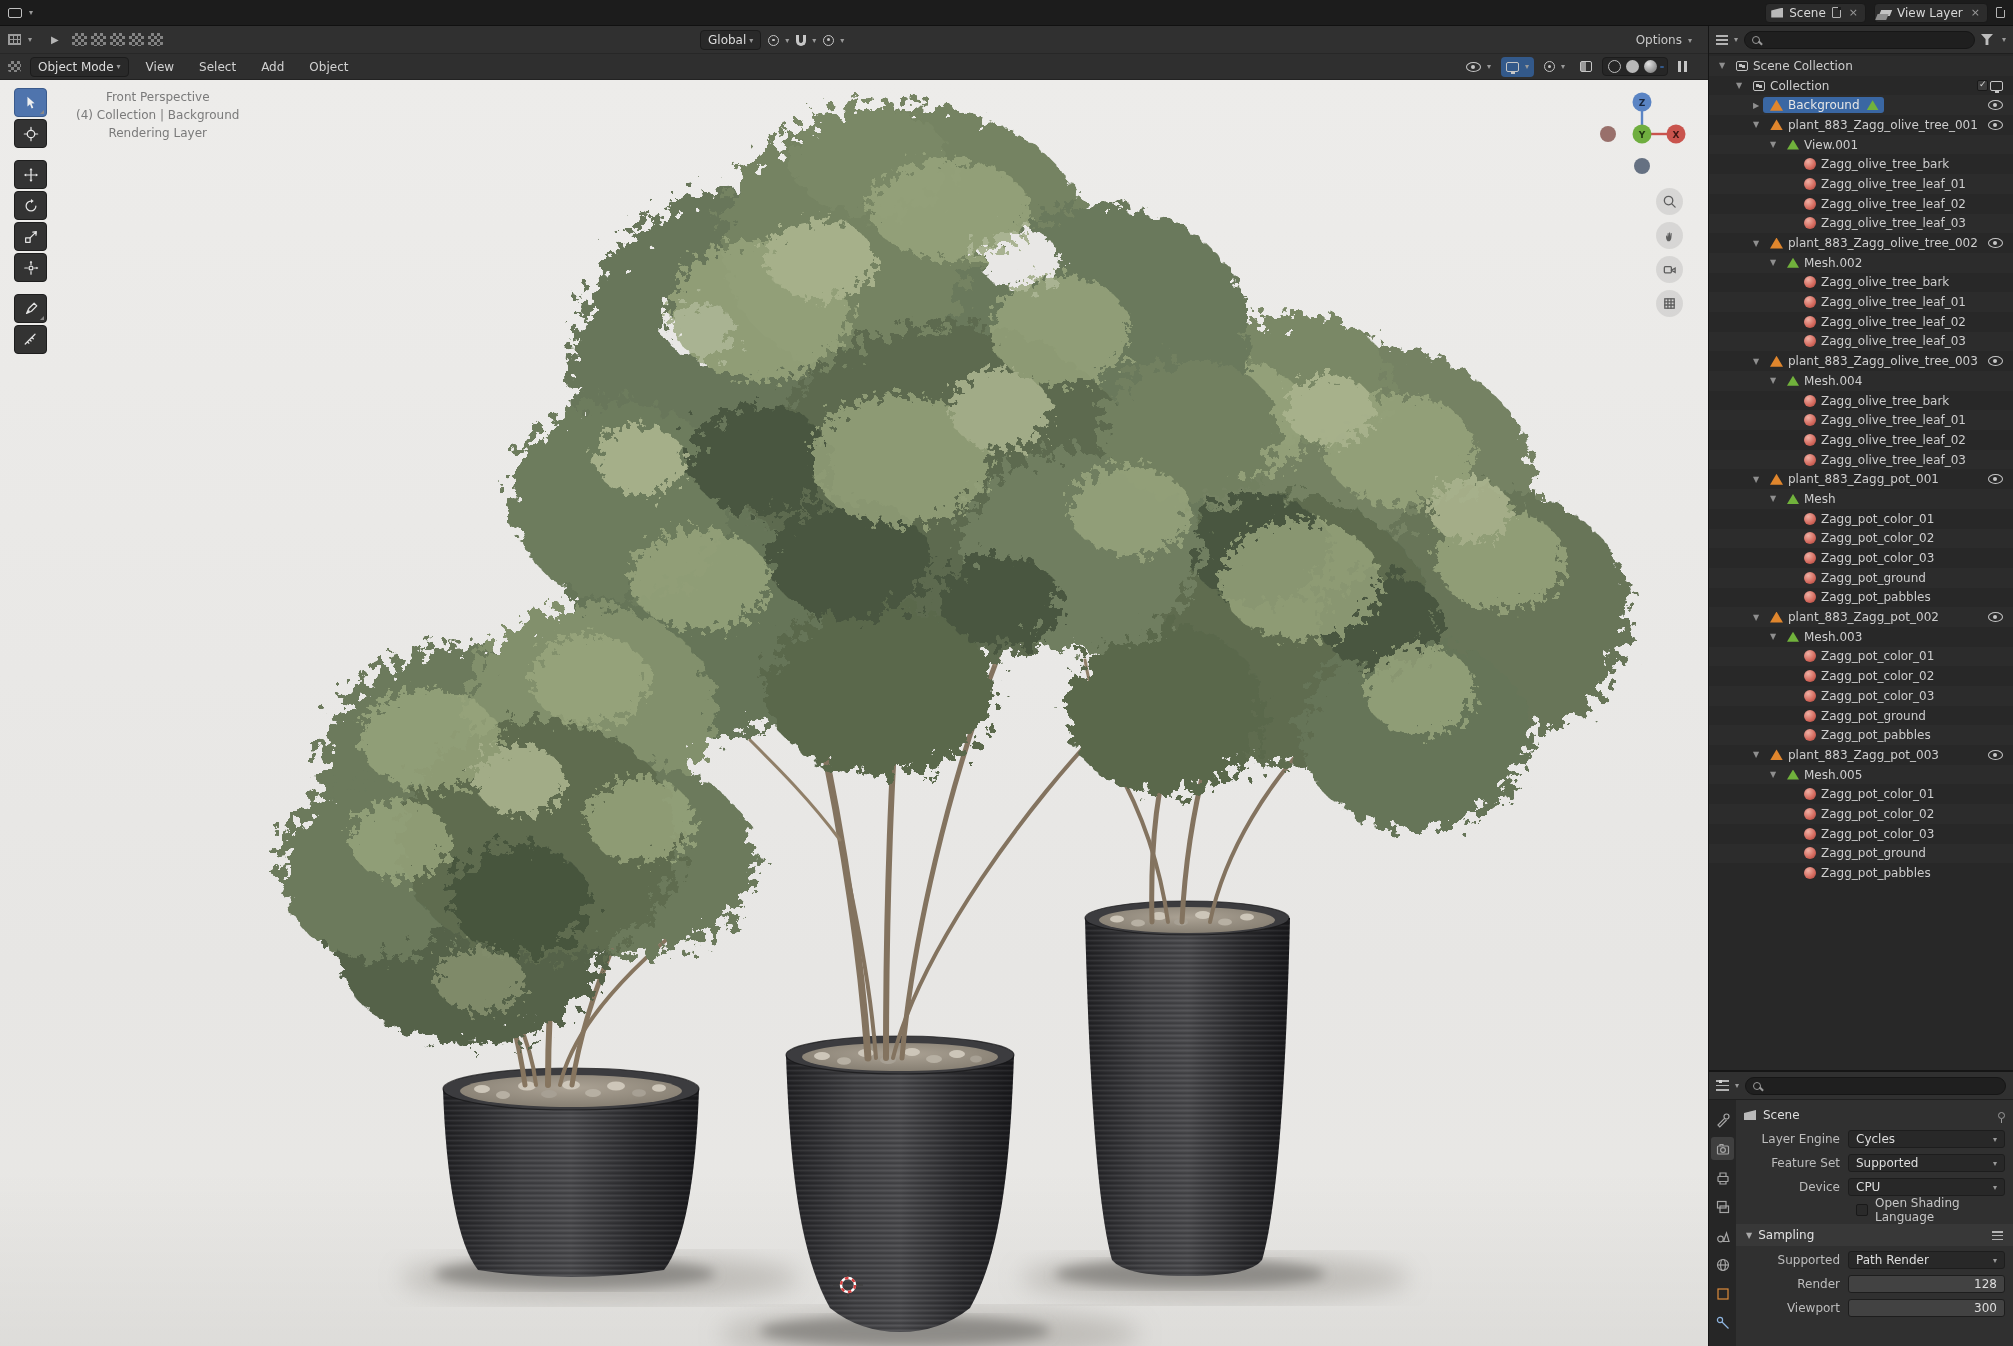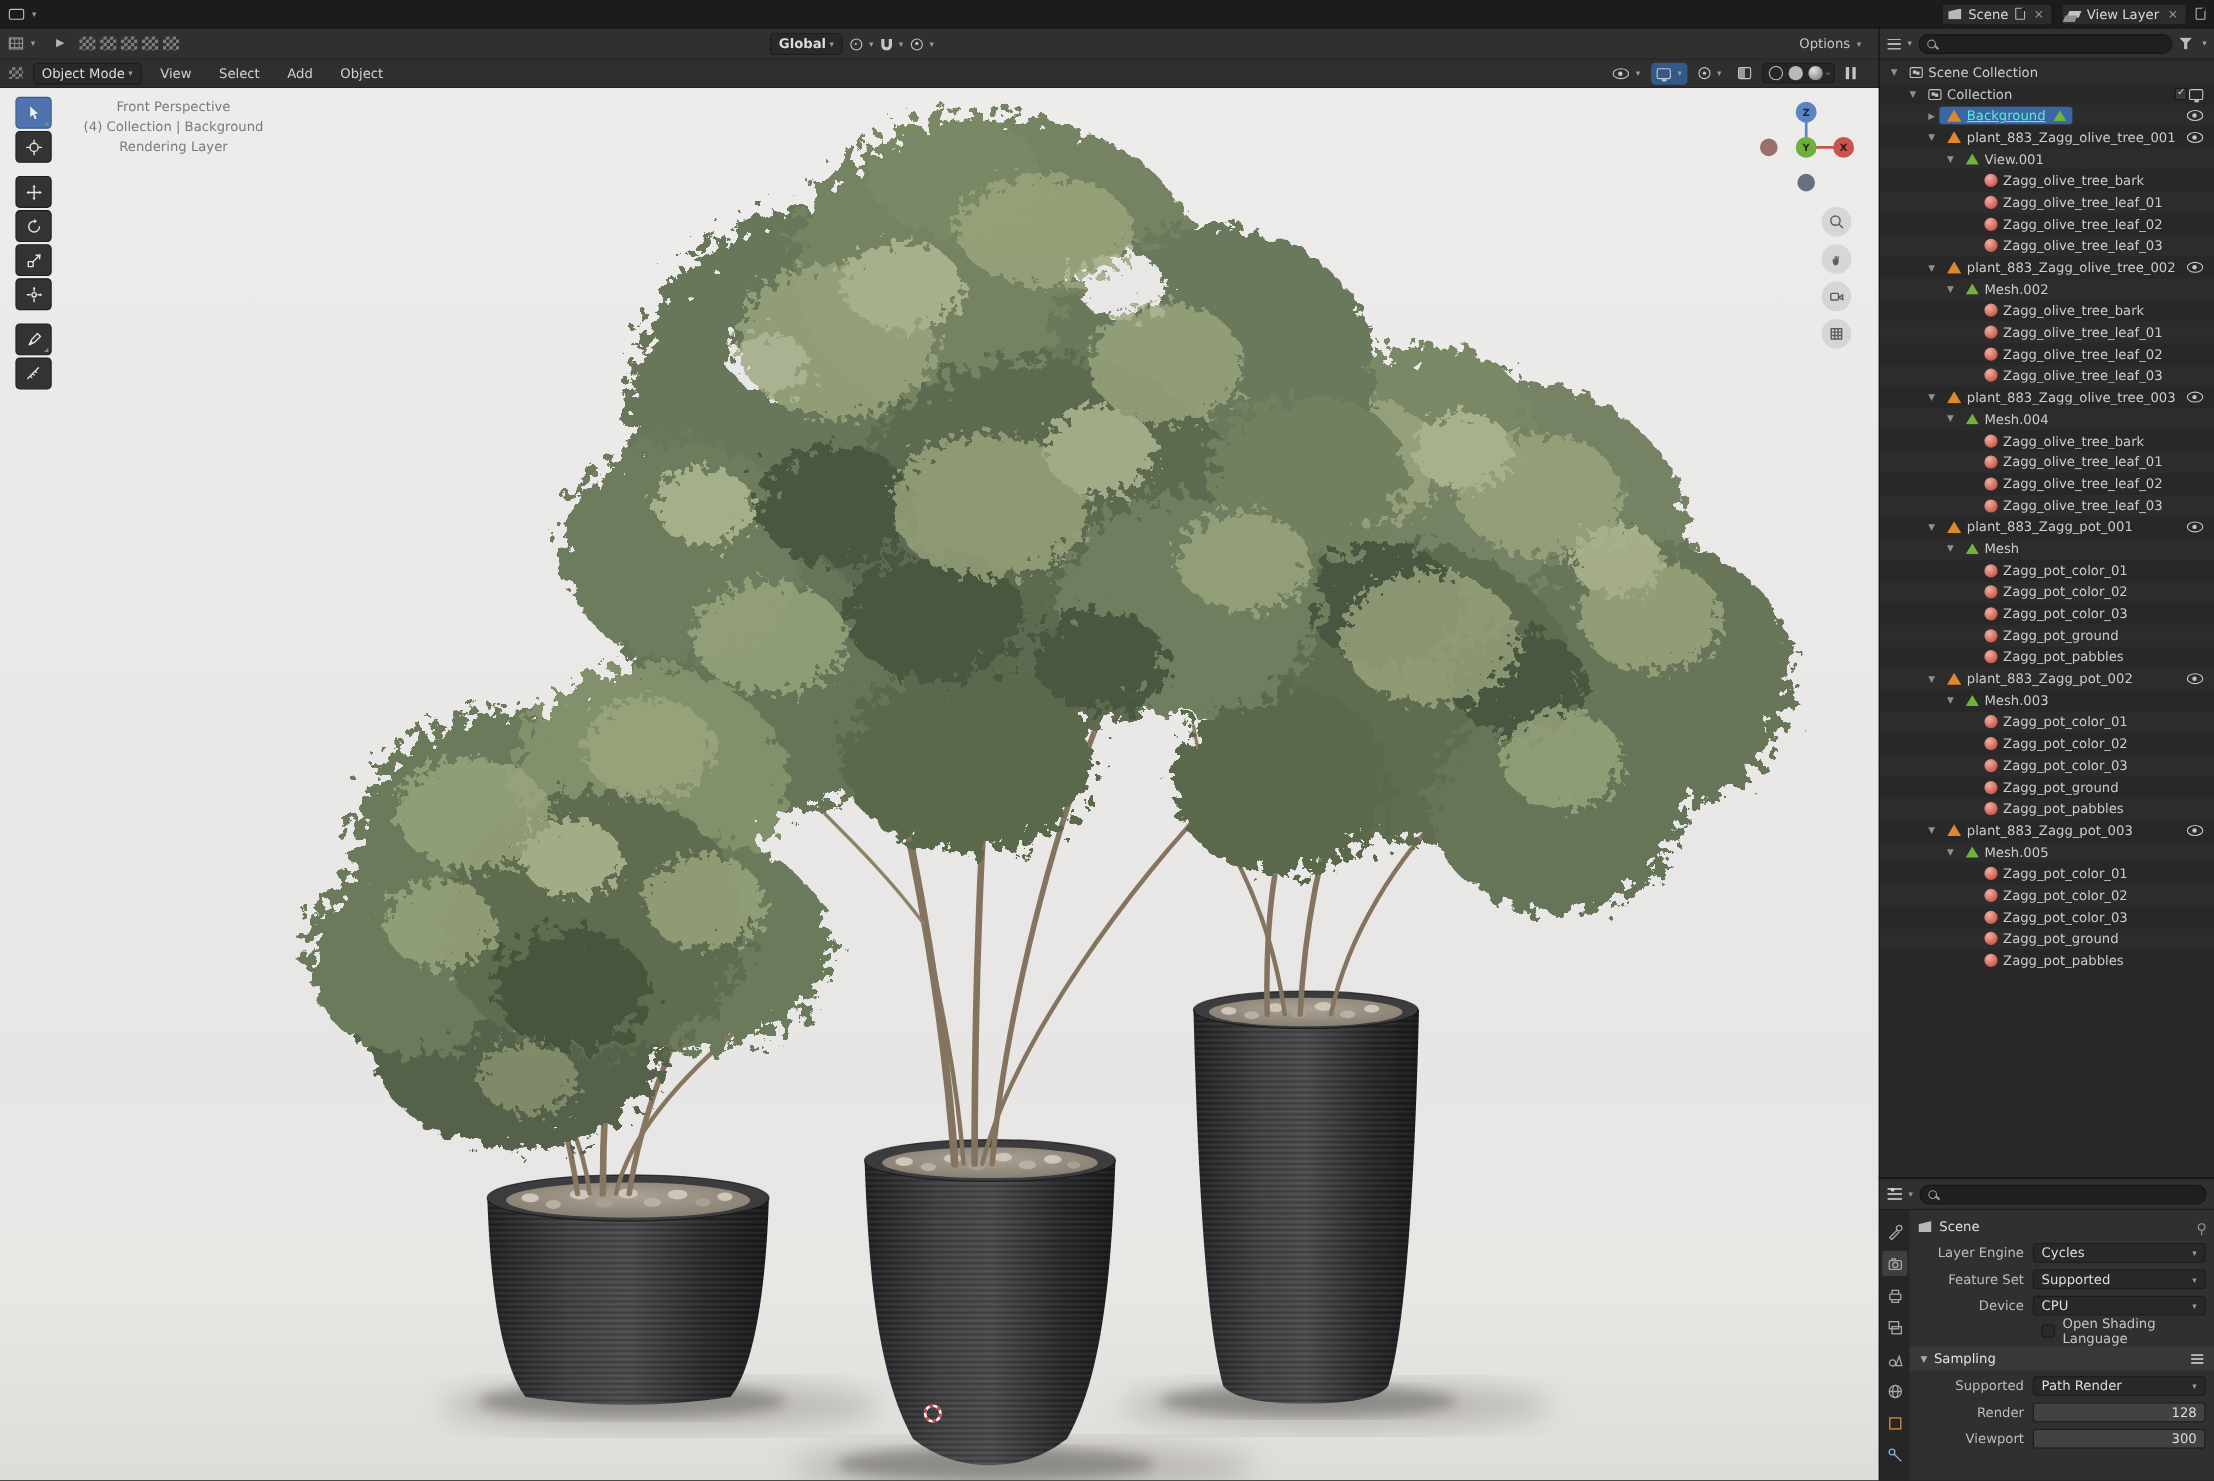--- a/index.html
+++ b/index.html
@@ -20,21 +20,21 @@
   .tb-right{margin-left:auto;display:flex;align-items:center;gap:8px;}
   .tb-select{display:flex;align-items:center;height:20px;background:#2c2c2c;border:1px solid #191919;
              border-radius:4px;padding:0 5px;gap:6px;color:#d8d8d8;}
   .xmark{color:#9a9a9a;font-size:11px;padding:0 2px;}
 
   
   .rowA{position:absolute;left:0;top:26px;width:1708px;height:28px;background:#303030;
         border-bottom:1px solid #272727;display:flex;align-items:center;gap:5px;padding:0 8px;}
   .rowB{position:absolute;left:0;top:54px;width:1708px;height:26px;background:#2f2f2f;
         border-bottom:1px solid #222;display:flex;align-items:center;gap:9px;padding:0 8px;}
-  .rowA-center{position:absolute;left:700px;top:0;height:28px;display:flex;align-items:center;gap:7px;font-weight:bold;}
+  .rowA-center{position:absolute;left:700px;top:0;height:28px;display:flex;align-items:center;gap:7px;}
   .rowA-right{position:absolute;right:16px;top:0;height:28px;display:flex;align-items:center;}
   .rowB-right{margin-left:auto;display:flex;align-items:center;gap:5px;padding-right:8px;}
   .vbtn{height:20px;display:flex;align-items:center;gap:3px;padding:0 5px;border-radius:4px;}
   .active-blue{background:#33598a;}
   .shade-group{display:flex;align-items:center;gap:5px;background:#262626;border:1px solid #1c1c1c;
                border-radius:4px;padding:2px 5px;}
   .shade-active{background:#33598a;border-radius:3px;padding:1px 2px;margin:-1px -2px;}
 
   
   .ico{display:inline-block;flex:none;}
@@ -117,21 +117,21 @@
                 align-items:center;gap:6px;padding:0 7px;}
   .searchbox{flex:1;height:18px;background:#1f1f1f;border:1px solid #161616;border-radius:9px;
              display:flex;align-items:center;gap:5px;padding:0 7px;}
   .otree{position:absolute;left:0;right:0;top:28px;bottom:0;overflow:hidden;padding-top:2px;}
   .orow{display:flex;align-items:center;height:19.7px;padding-right:10px;}
   .orow:nth-child(odd){background:rgba(255,255,255,.018);}
   .oarrow{width:14px;font-size:8px;color:#8f8f8f;text-align:center;flex:none;}
   .omain{display:flex;align-items:center;gap:5px;padding:1px 5px;border-radius:3px;min-width:0;}
   .olabel{white-space:nowrap;overflow:hidden;text-overflow:ellipsis;color:#cdcdcd;}
   .sel .omain{background:#3a67a3;}
-  .sel .olabel{color:#5eead4;text-decoration:underline;}
+  .sel .olabel{color:#e5e5e5;}
   .ofill{flex:1;}
   .orow .ico{margin-left:2px;}
 
   
   .props{position:absolute;left:1708px;top:1070px;width:305px;height:276px;background:#2e2e2e;
          border-left:1px solid #161616;border-top:2px solid #161616;}
   .props-tabs{position:absolute;left:0;top:28px;bottom:0;width:27px;background:#262626;
               display:flex;flex-direction:column;align-items:center;padding-top:8px;gap:6px;}
   .ptab{width:23px;height:23px;display:flex;align-items:center;justify-content:center;border-radius:3px;}
   .ptab svg{stroke:#a6a6a6;fill:none;stroke-width:1.2;}

